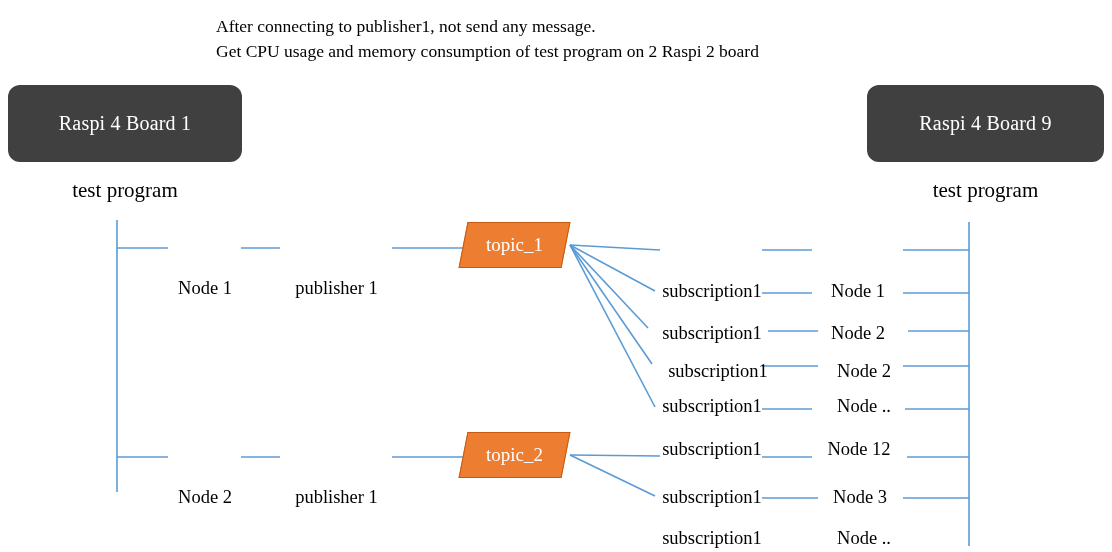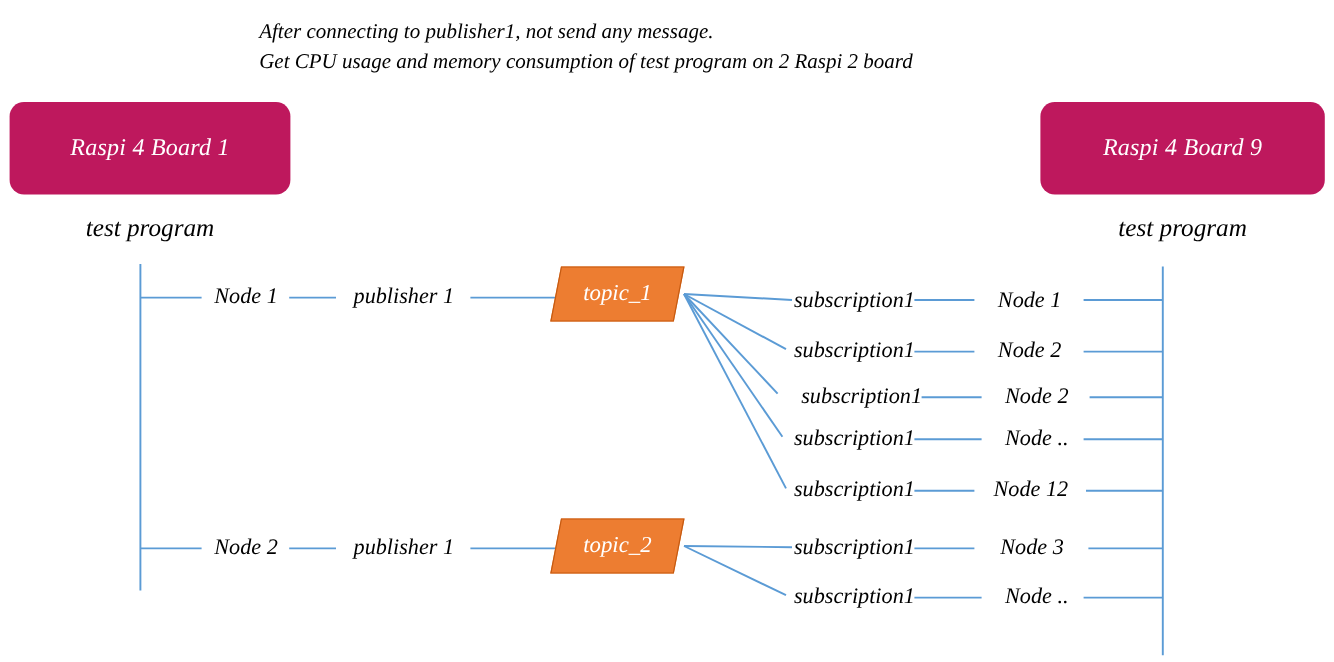--- a/index.html
+++ b/index.html
@@ -14,21 +14,20 @@
     overflow: hidden;
     font-family: "Liberation Serif", "DejaVu Serif", serif;
     color: #000000;
   }
   #canvas {
     position: absolute;
     left: 0;
     top: 0;
     width: 936px;
     height: 552px;
-    font-style: italic;
   }
   .svg-layer {
     position: absolute;
     left: 0;
     top: 0;
     width: 1112px;
     height: 552px;
     pointer-events: none;
   }
   .title-block {
@@ -37,21 +36,21 @@
     top: 14px;
     width: 820px;
     font-size: 17.5px;
     line-height: 25px;
     color: #000;
     white-space: nowrap;
   }
   .board-box {
     position: absolute;
     box-sizing: border-box;
-    background: #be185d;
+    background: #404040;
     border-radius: 12px;
     color: #ffffff;
     font-size: 20px;
     display: flex;
     align-items: center;
     justify-content: center;
     letter-spacing: 0.2px;
   }
   #board-left  { left: 8px;   top: 85px;  width: 234px; height: 77px; }
   #board-right { left: 867px; top: 85px;  width: 237px; height: 77px; }
@@ -64,20 +63,21 @@
   }
   #caption-left  { left: 8px;   top: 178px; width: 234px; }
   #caption-right { left: 867px; top: 178px; width: 237px; }
 
   .node-label {
     position: absolute;
     font-size: 18.5px;
     white-space: nowrap;
     text-align: center;
     transform: translateY(-50%);
+    margin-top: 40px;
   }
   .topic-shape {
     position: absolute;
     box-sizing: border-box;
     background: #ED7D31;
     border: 1.5px solid #C55A11;
     transform: skewX(-11deg);
     display: flex;
     align-items: center;
     justify-content: center;

